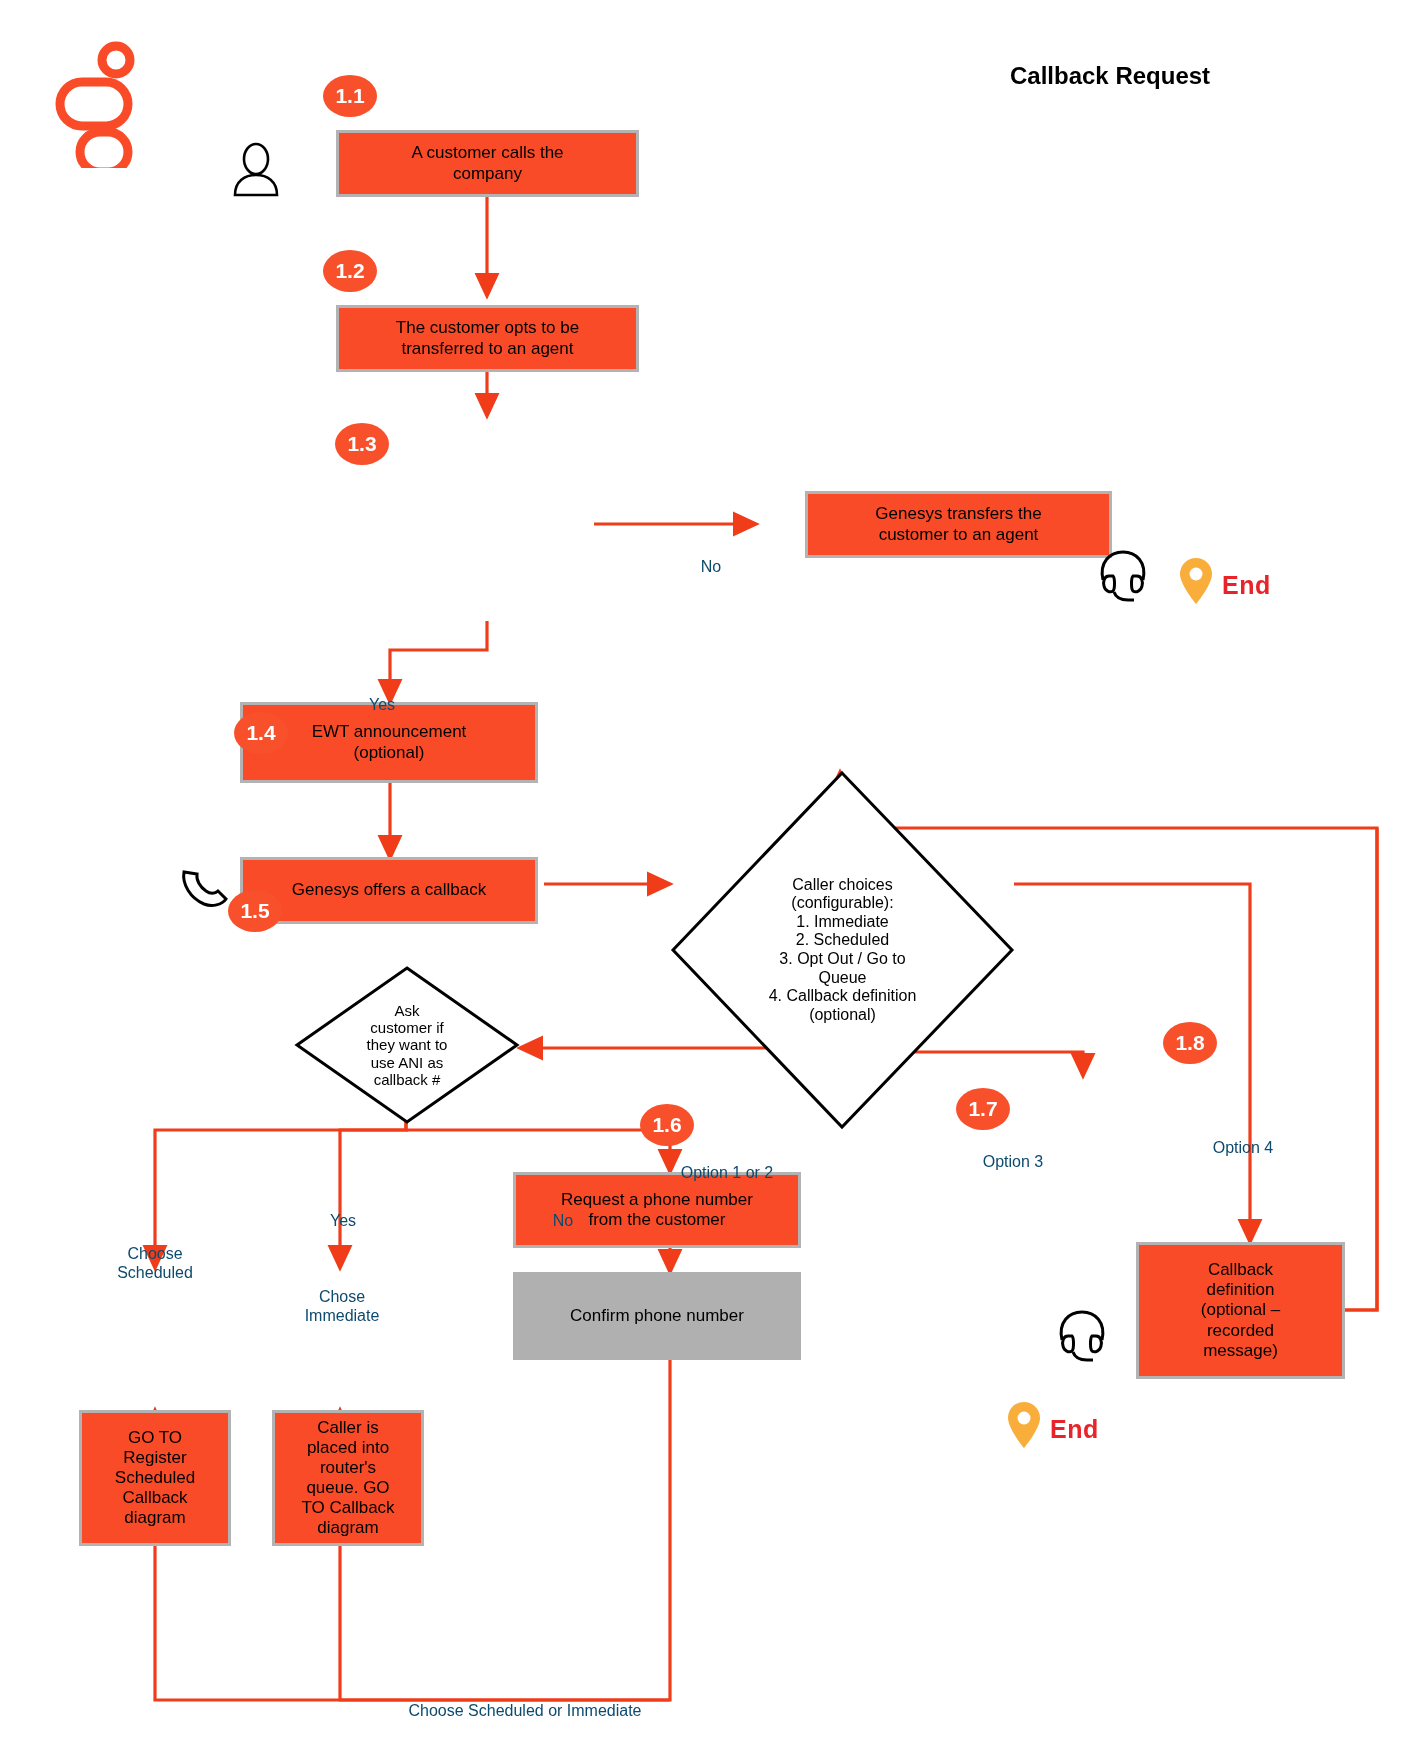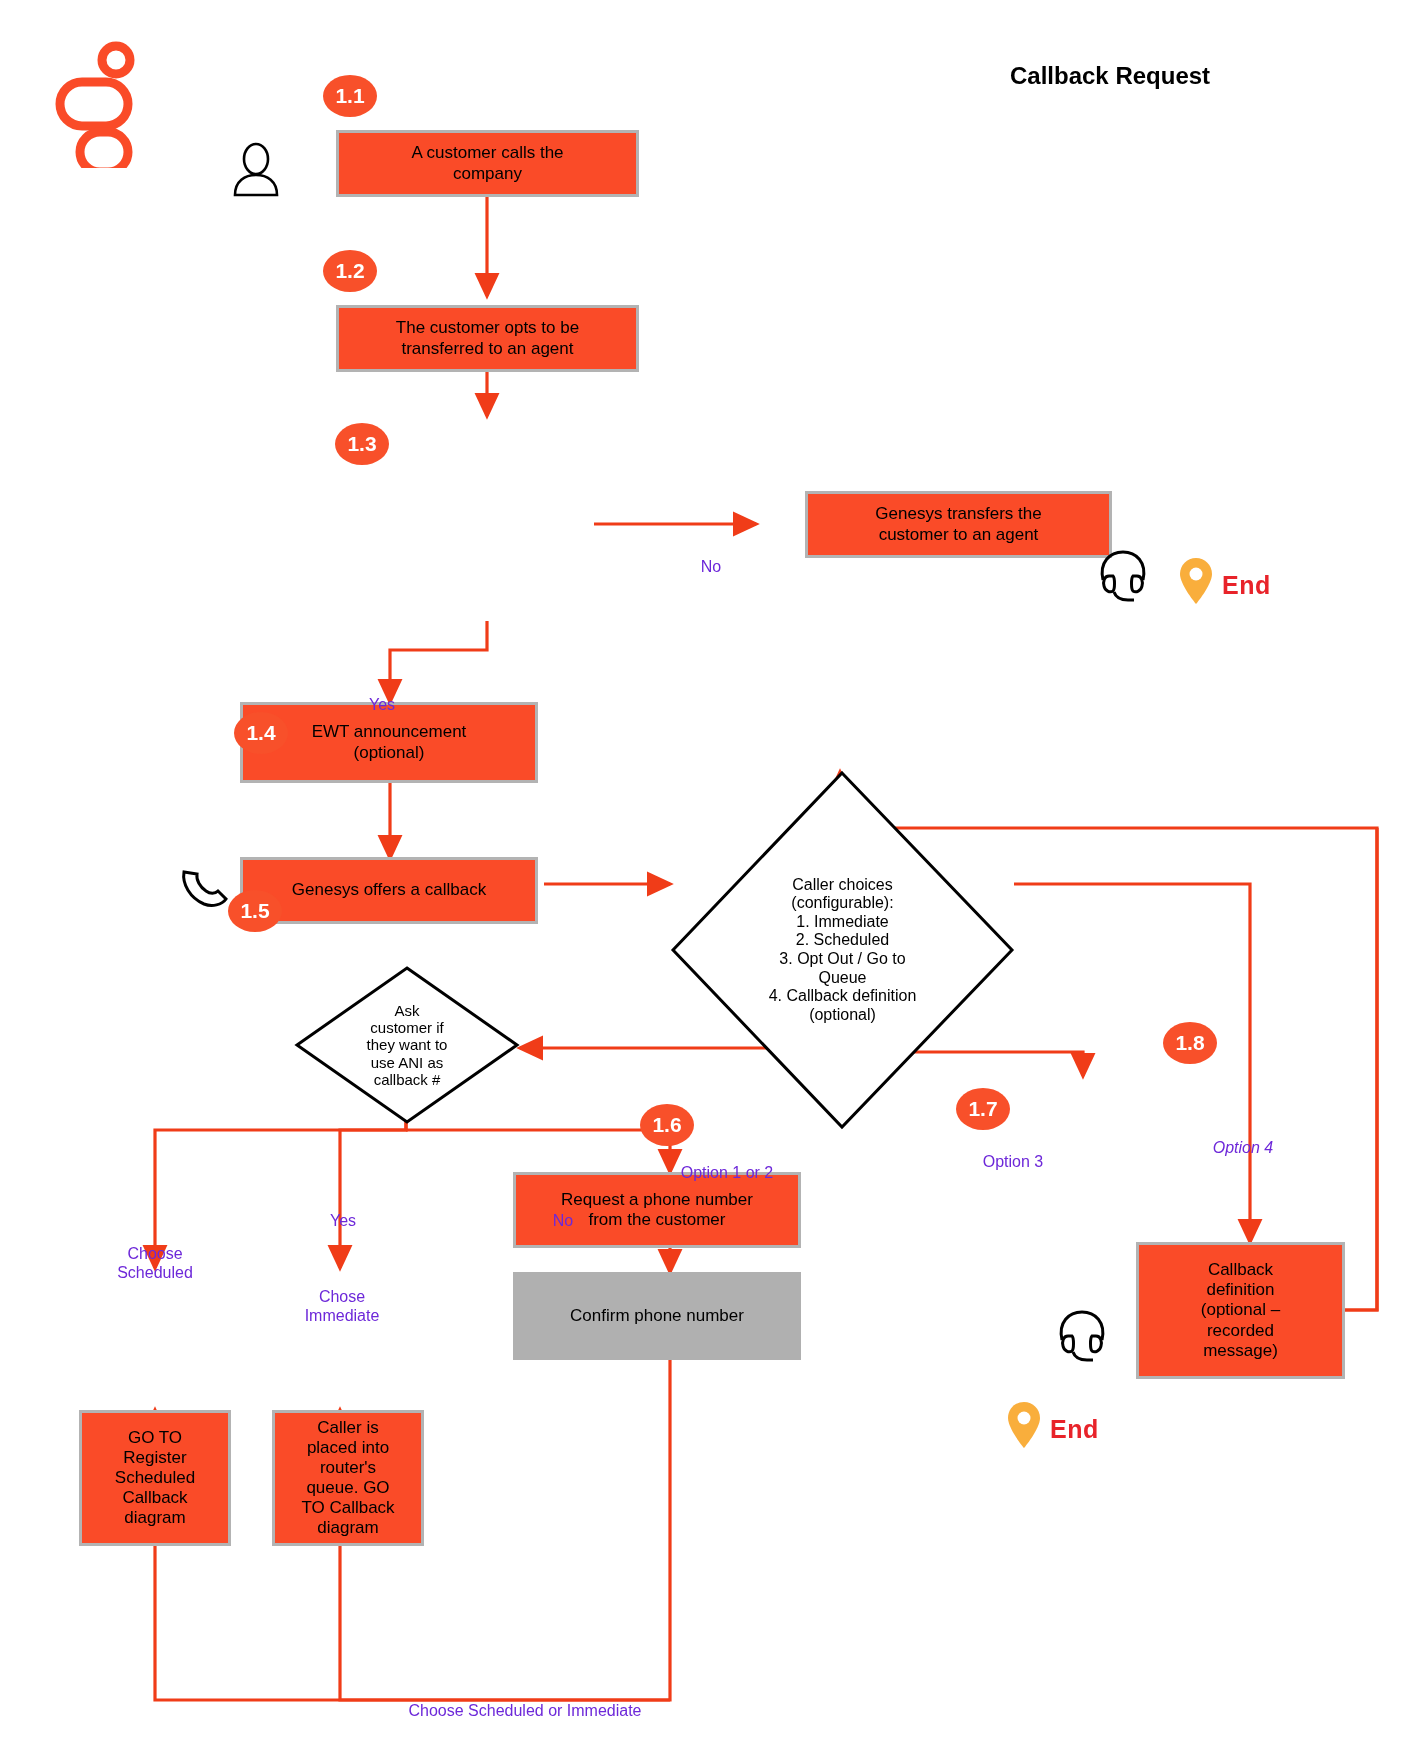--- a/index.html
+++ b/index.html
@@ -73,21 +73,21 @@
     font-size: 21px;
     display: flex;
     align-items: center;
     justify-content: center;
   }
 
   
   .elabel {
     position: absolute;
     font-size: 16px;
-    color: #6d28d9;
+    color: #0c4a6e;
     text-align: center;
     line-height: 1.16;
     white-space: pre-line;
   }
 
   
   .title {
     position: absolute;
     font-size: 24px;
     font-weight: bold;
@@ -248,21 +248,21 @@
   <div class="badge" style="left:234px; top:712px; width:54px; height:42px;">1.4</div>
   <div class="badge" style="left:228px; top:890px; width:54px; height:42px;">1.5</div>
   <div class="badge" style="left:640px; top:1104px; width:54px; height:42px;">1.6</div>
   <div class="badge" style="left:956px; top:1088px; width:54px; height:42px;">1.7</div>
   <div class="badge" style="left:1163px; top:1022px; width:54px; height:42px;">1.8</div>
 
   <div class="elabel" style="left:686px; top:558px; width:50px;">No</div>
   <div class="elabel" style="left:352px; top:696px; width:60px;">Yes</div>
   <div class="elabel" style="left:652px; top:1164px; width:150px;">Option 1 or 2</div>
   <div class="elabel" style="left:958px; top:1153px; width:110px;">Option 3</div>
-  <div class="elabel" style="left:1188px; top:1139px; width:110px;font-style:italic;">Option 4</div>
+  <div class="elabel" style="left:1188px; top:1139px; width:110px;">Option 4</div>
   <div class="elabel" style="left:313px; top:1212px; width:60px;">Yes</div>
   <div class="elabel" style="left:533px; top:1212px; width:60px;">No</div>
   <div class="elabel" style="left:93px; top:1245px; width:124px;">Choose
 Scheduled</div>
   <div class="elabel" style="left:280px; top:1288px; width:124px;">Chose
 Immediate</div>
   <div class="elabel" style="left:390px; top:1702px; width:270px;">Choose Scheduled or Immediate</div>
 
   <div class="icon-abs" style="left:1096px; top:548px;">
     <svg width="54" height="56" viewBox="0 0 54 56">

